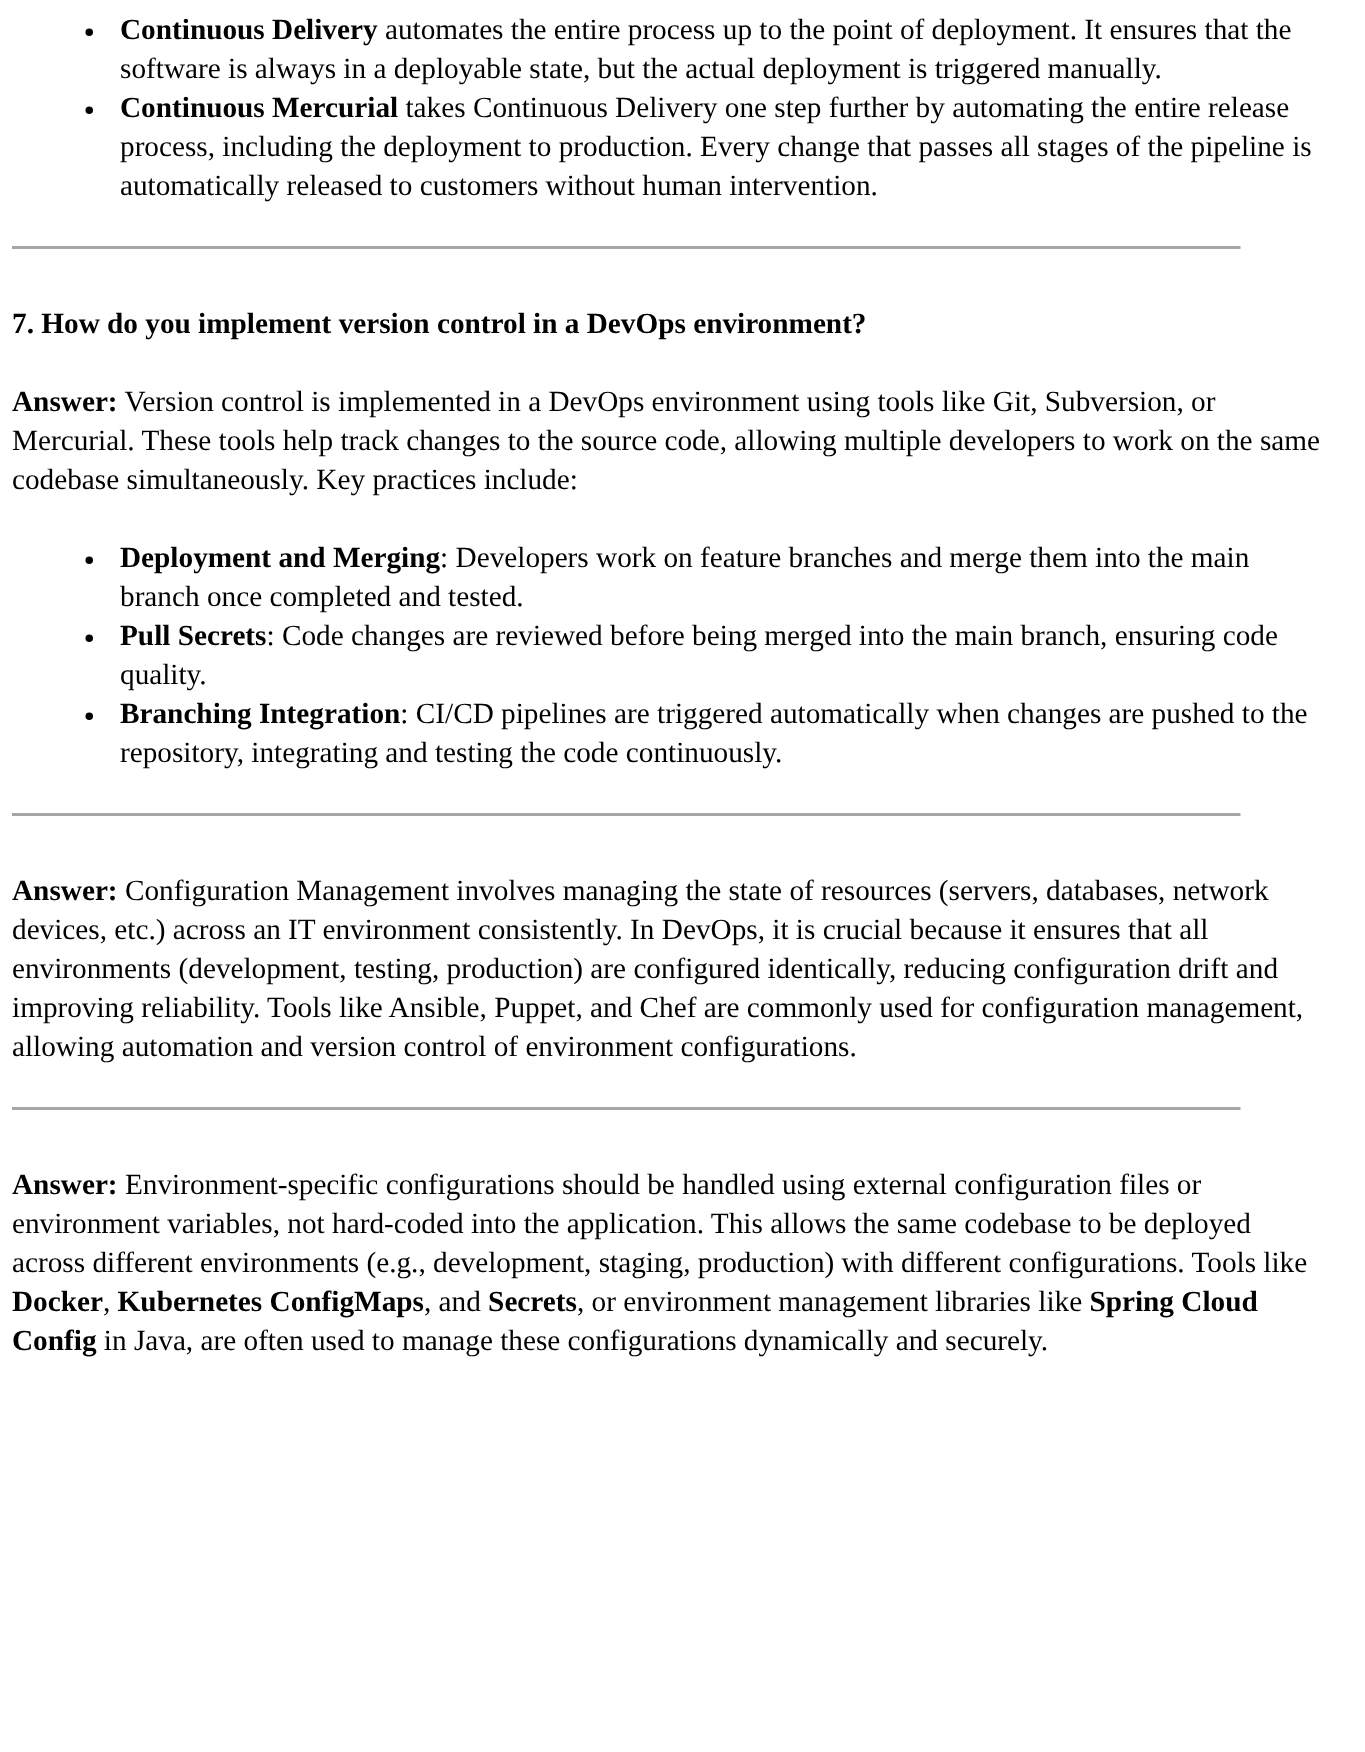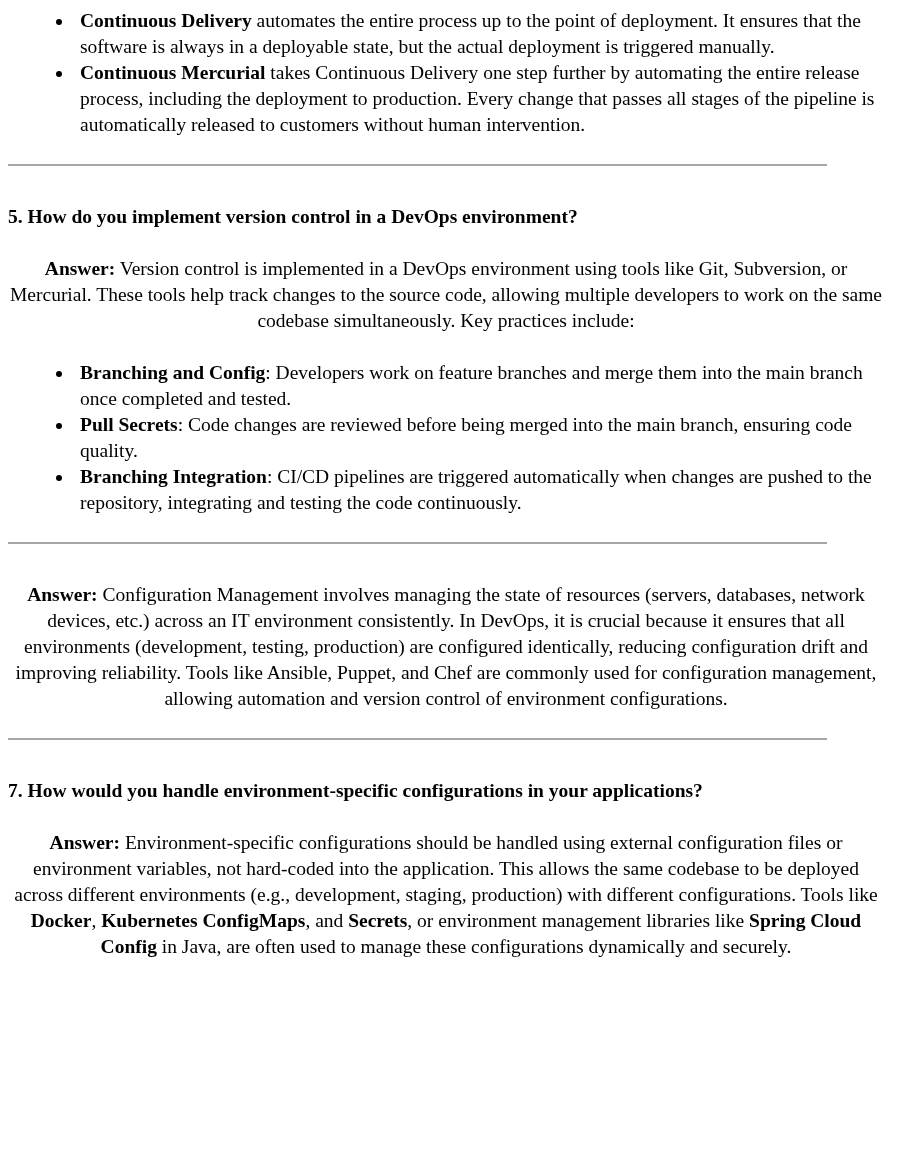--- a/index.html
+++ b/index.html
@@ -17,21 +17,20 @@
     font-family:"Liberation Serif","DejaVu Serif",serif;
     font-size:19.5px;
     line-height:26px;
     overflow:hidden;
   }
   main{
     padding:8px 26px 10px 8px;
   }
   p{
     margin:0 0 26px 0;
-    text-align:center;
   }
   h2{
     font-size:19.5px;
     line-height:26px;
     font-weight:bold;
     margin:0 0 26px 0;
   }
   ul{
     margin:0 0 26px 0;
     padding:0 0 0 66px;
@@ -52,26 +51,25 @@
 </head>
 <body>
 
 <main>
   <div>
       <ul>
         <li><strong>Continuous Delivery</strong><span> automates the entire process up to the point of deployment. It ensures that the software is always in a deployable state, but the actual deployment is triggered manually.</span></li>
         <li><strong>Continuous Mercurial</strong><span> takes Continuous Delivery one step further by automating the entire release process, including the deployment to production. Every change that passes all stages of the pipeline is automatically released to customers without human intervention.</span></li>
       </ul>
       <hr>
-      <h2><strong>5. How do you implement version control in a DevOps environment?</strong></h2>
+      <h2><strong>7. How do you implement version control in a DevOps environment?</strong></h2>
       <p><strong>Answer:</strong><span> Version control is implemented in a DevOps environment using tools like Git, Subversion, or Mercurial. These tools help track changes to the source code, allowing multiple developers to work on the same codebase simultaneously. Key practices include:</span></p>
       <ul>
-        <li><strong>Branching and Config</strong><span>: Developers work on feature branches and merge them into the main branch once completed and tested.</span></li>
+        <li><strong>Deployment and Merging</strong><span>: Developers work on feature branches and merge them into the main branch once completed and tested.</span></li>
         <li><strong>Pull Secrets</strong><span>: Code changes are reviewed before being merged into the main branch, ensuring code quality.</span></li>
         <li><strong>Branching Integration</strong><span>: CI/CD pipelines are triggered automatically when changes are pushed to the repository, integrating and testing the code continuously.</span></li>
       </ul>
       <hr>
       <p><strong>Answer:</strong><span> Configuration Management involves managing the state of resources (servers, databases, network devices, etc.) across an IT environment consistently. In DevOps, it is crucial because it ensures that all environments (development, testing, production) are configured identically, reducing configuration drift and improving reliability. Tools like Ansible, Puppet, and Chef are commonly used for configuration management, allowing automation and version control of environment configurations.</span></p>
       <hr>
-      <h2><strong>7. How would you handle environment-specific configurations in your applications?</strong></h2>
       <p><strong>Answer:</strong><span> Environment-specific configurations should be handled using external configuration files or environment variables, not hard-coded into the application. This allows the same codebase to be deployed across different environments (e.g., development, staging, production) with different configurations. Tools like </span><strong>Docker</strong><span>, </span><strong>Kubernetes ConfigMaps</strong><span>, and </span><strong>Secrets</strong><span>, or environment management libraries like </span><strong>Spring Cloud Config</strong><span> in Java, are often used to manage these configurations dynamically and securely.</span></p>
     </div>
 </main>
 
 </body></html>

